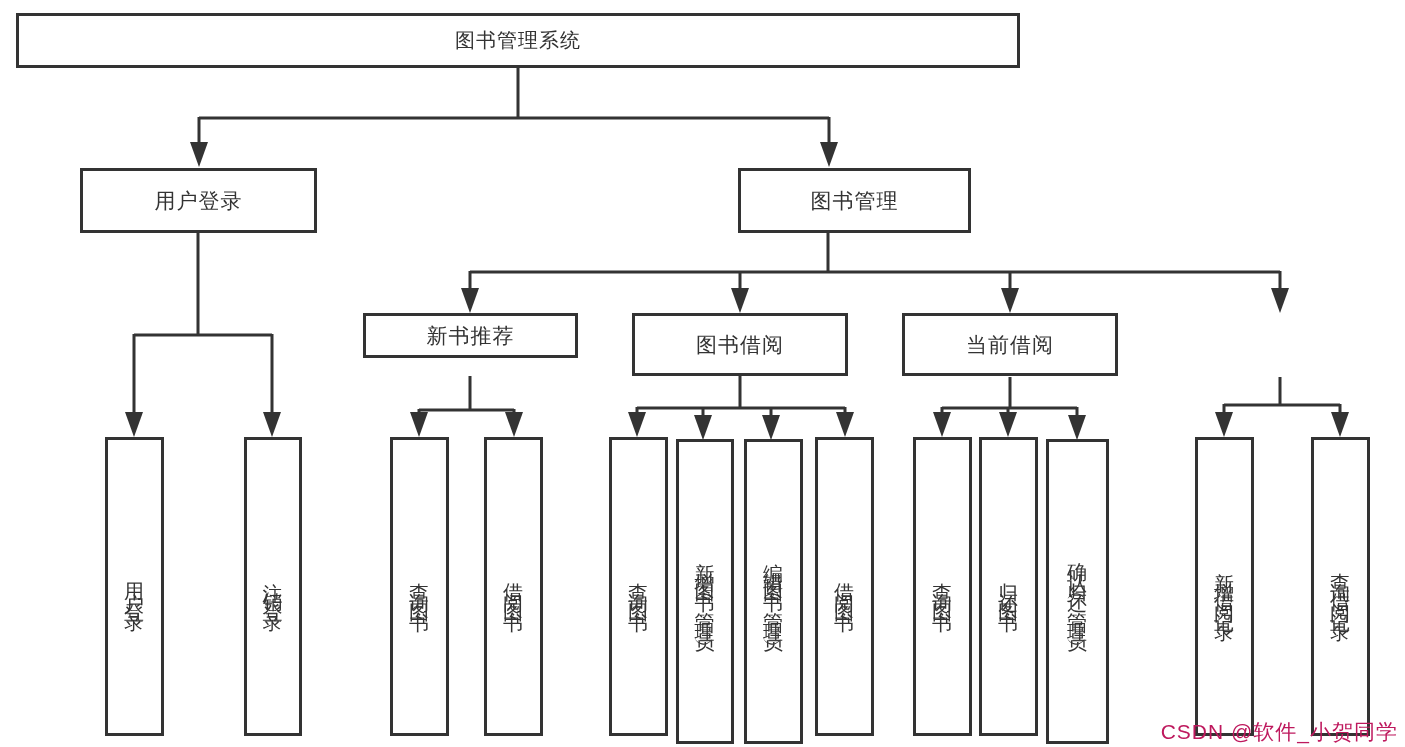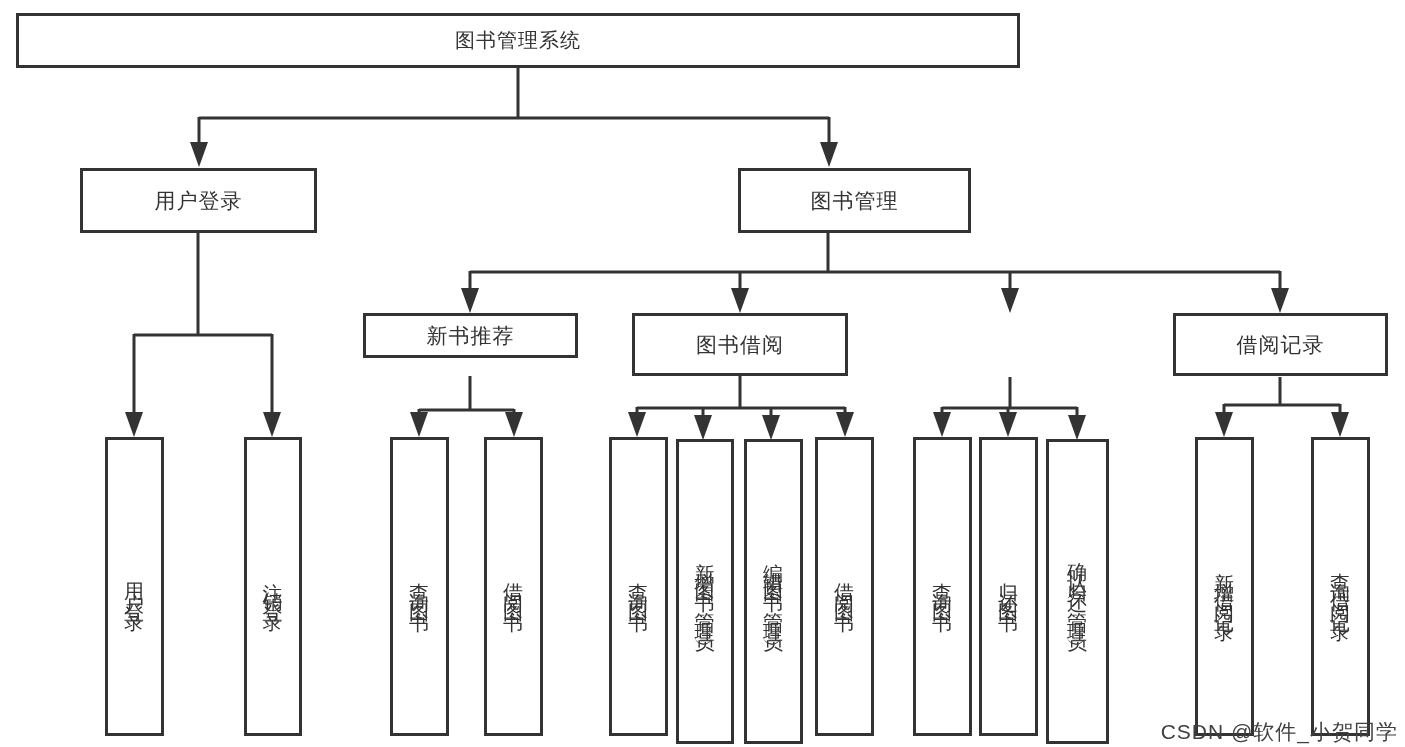--- a/index.html
+++ b/index.html
@@ -38,21 +38,21 @@
     font-size: 20px;
     letter-spacing: 10px;
     line-height: 1.1;
     white-space: nowrap;
   }
   .watermark {
     position: absolute;
     right: 7px;
     bottom: 1px;
     font-size: 21px;
-    color: #404040;
+    color: #be185d;
     z-index: 5;
     letter-spacing: 1px;
   }
 </style>
 </head>
 <body>
 
 <div id="canvas">
 
   <svg id="connector-svg" viewBox="0 0 1405 747" xmlns="http://www.w3.org/2000/svg">
@@ -86,21 +86,21 @@
     </g>
   </svg>
 
   <div class="node h-node root-node" style="left:16px; top:13px; width:1004px; height:55px;">图书管理系统</div>
 
   <div class="node h-node" style="left:80px; top:168px; width:237px; height:65px;">用户登录</div>
   <div class="node h-node" style="left:712px; top:168px; width:233px; height:65px;margin-left:26px;">图书管理</div>
 
   <div class="node h-node" style="left:363px; top:313px; width:215px; height:45px;">新书推荐</div>
   <div class="node h-node" style="left:632px; top:313px; width:216px; height:63px;">图书借阅</div>
-  <div class="node h-node" style="left:1173px; top:313px; width:215px; height:63px;">借阅记录</div>
+  <div class="node h-node" style="left:902px; top:313px; width:216px; height:63px;">当前借阅</div>
 
   <div class="node v-node" style="left:105px; top:437px; width:59px; height:299px;">
     <span>用户登录</span>
     </div>
   <div class="node v-node" style="left:244px; top:437px; width:58px; height:299px;">
     <span>注销登录</span>
     </div>
 
   <div class="node v-node" style="left:390px; top:437px; width:59px; height:299px;">
     <span>查询图书</span>

